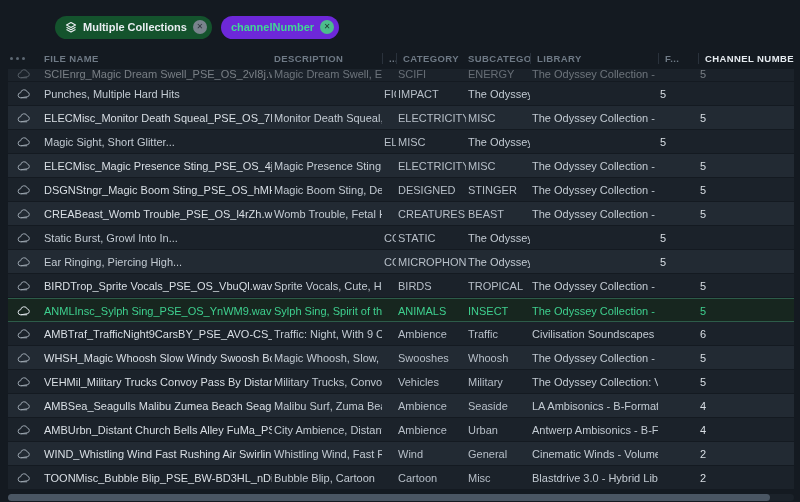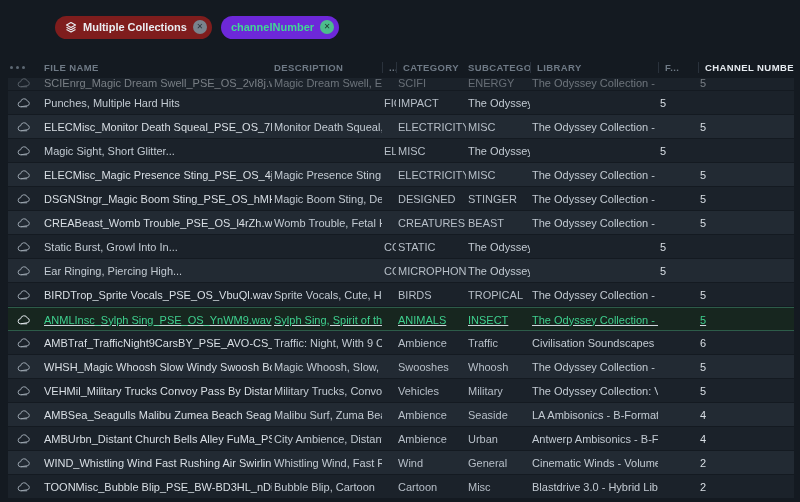--- a/index.html
+++ b/index.html
@@ -9,58 +9,58 @@
     font-family:"Liberation Sans","DejaVu Sans",sans-serif;
     color:#cfd6dd;
   }
   
   .chips-bar { display:flex; align-items:center; gap:9px; padding:14px 0 0 55px; height:40px; }
   .chip {
     display:inline-flex; align-items:center; gap:6px;
     height:23px; padding:0 5px 0 10px; border-radius:12px;
     font-size:11px; font-weight:700; cursor:pointer; white-space:nowrap;
   }
-  .chip-gray { background:#7f1d1d; color:#e9edf1; }
+  .chip-gray { background:#14532d; color:#e9edf1; }
   .chip-green { background:#6d28d9; color:#41d795; }
   .chip .x-btn {
     width:14px; height:14px; border-radius:50%;
     display:inline-flex; align-items:center; justify-content:center;
     font-size:8px; font-weight:700; line-height:1; cursor:pointer;
   }
   .chip-gray .x-btn { background:#79838d; color:#2e353d; }
   .chip-green .x-btn { background:#4cbe8c; color:#1d3a2f; }
   .layers-ico { display:inline-flex; }
   
   .table { margin:0 6px 0 8px; }
   .grid-row {
     display:grid;
     grid-template-columns:34px 230px 110px 14px 70px 64px 128px 40px 1fr;
     align-items:center;
   }
-  .thead { height:22px; margin-top:16px; color:#6f7a86; font-size:9.5px;
+  .thead { height:22px; margin-top:7px; color:#6f7a86; font-size:9.5px;
            font-weight:700; letter-spacing:.4px; }
   .thead .hcell { padding:0 4px 0 2px; white-space:nowrap; overflow:hidden; }
   .thead .sep-l { border-left:1px solid #2a323c; padding-left:6px; }
   .h-channel { color:#e6ebf0; display:flex; align-items:center; gap:5px; }
   .dots-menu { display:inline-flex; gap:3px; padding-left:10px; }
   .dots-menu i { width:3px; height:3px; border-radius:50%; background:#5d6873; }
   
   .row { height:24px; font-size:11px; cursor:pointer; border-bottom:1px solid #141a21; }
   .row:nth-child(odd)  { background:#222a33; }
   .row:nth-child(even) { background:#1b222a; }
   .row .cell { padding:0 4px 0 2px; white-space:nowrap; overflow:hidden; }
   .cell-icon { display:flex; justify-content:center; }
   .cell-filename { color:#d9dfe5; }
   .cell-desc, .cell-library { color:#c2cad2; }
   .cell-cat, .cell-subcat { color:#b7bfc8; }
   .cell-channel { color:#d9dfe5; }
   .row.partial { height:13px; overflow:hidden; opacity:.5; }
   .row.partial .grid-inner { margin-top:-7px; }
   .grid-inner { display:grid; grid-template-columns:34px 230px 110px 14px 70px 64px 128px 40px 1fr; align-items:center; height:23px; }
-  .row.selected { background:#17261f !important; border-top:1px solid #2d5c49; border-bottom:1px solid #2d5c49;text-decoration:underline; }
+  .row.selected { background:#17261f !important; border-top:1px solid #2d5c49; border-bottom:1px solid #2d5c49; }
   .row.selected .cell { color:#3ecf8e; }
   .row.selected .cloud path { stroke:#dfe5ea; }
   
   .hscroll { margin:4px 6px 0 8px; height:7px; border-radius:4px; background:#1b222a; position:relative; }
   .hscroll .thumb { position:absolute; left:0; top:0; height:7px; width:97%; border-radius:4px; background:#4a5663; cursor:pointer; }
 </style>
 </head>
 <body>
 
 <div class="chips-bar">

